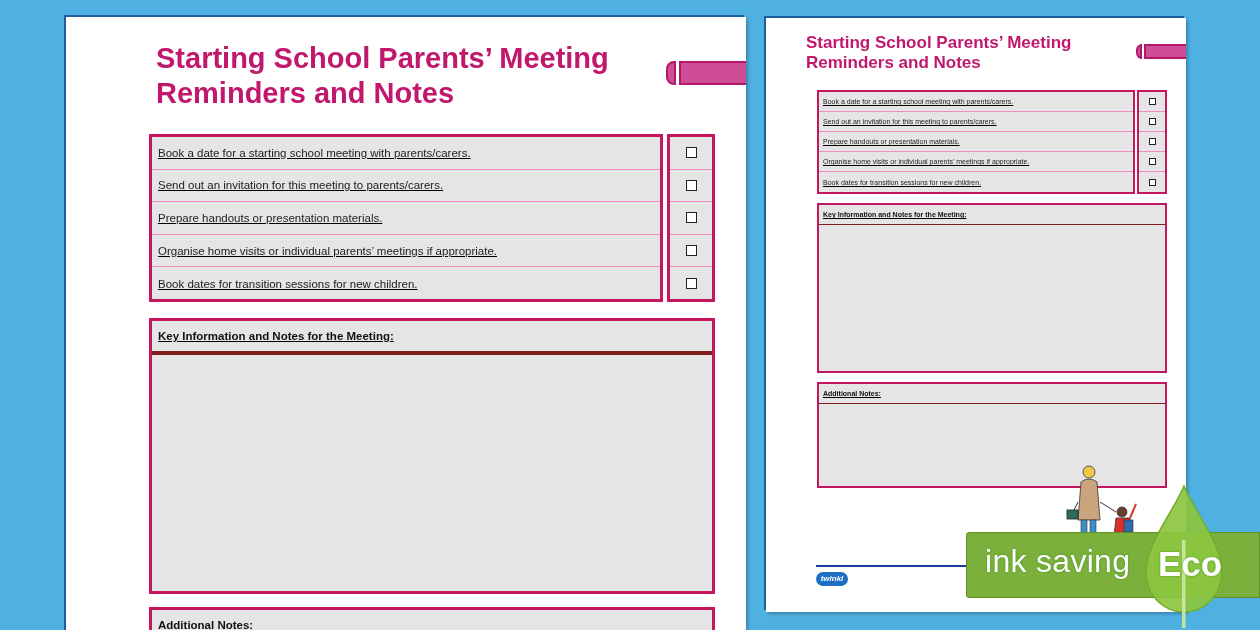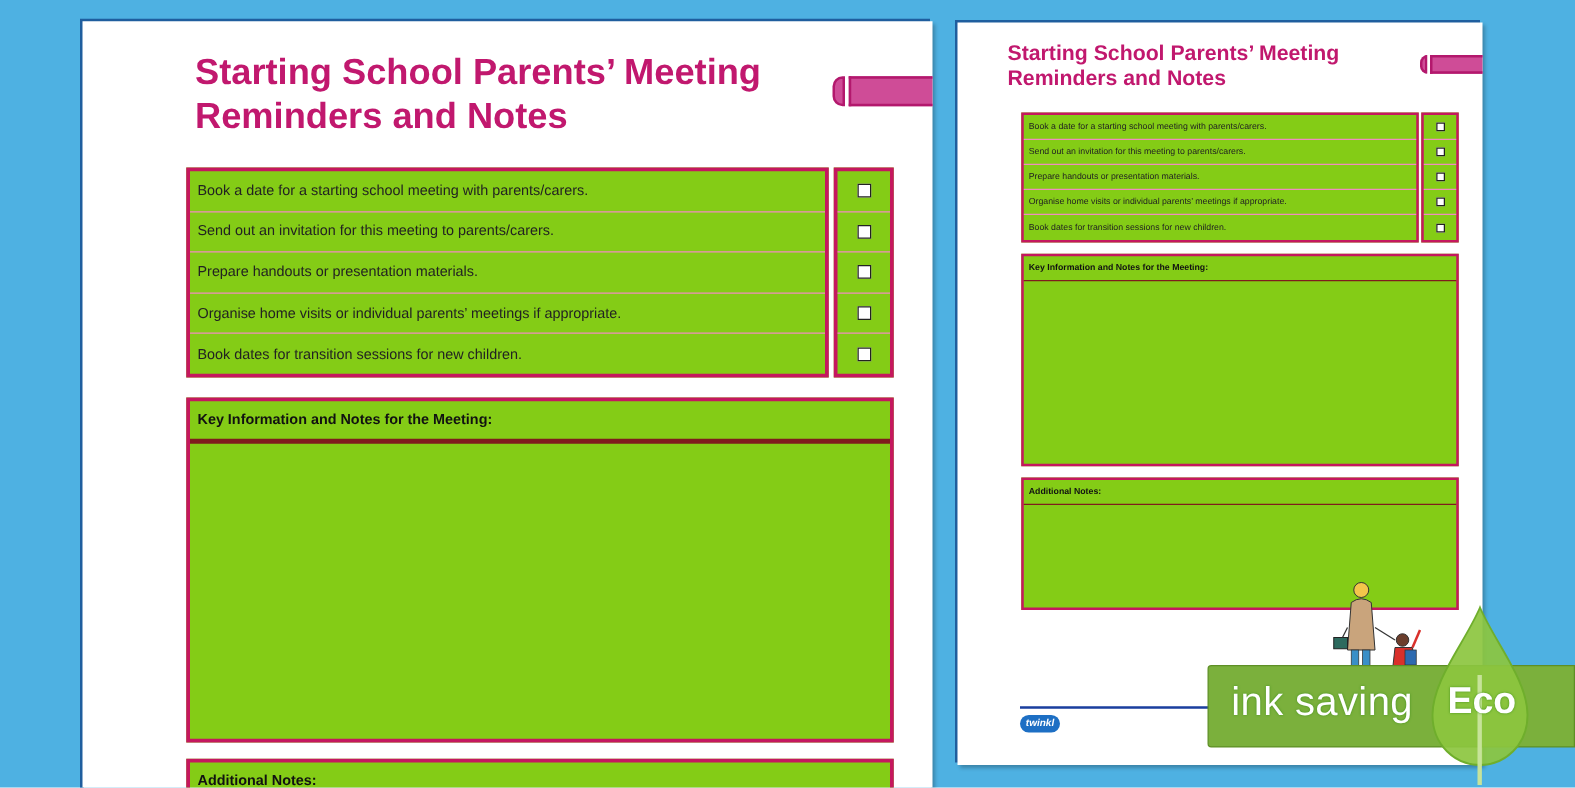--- a/index.html
+++ b/index.html
@@ -17,21 +17,21 @@
   .pen { position: absolute; display: flex; align-items: center; }
   .pen .cap { background: #cf4c97; border: 2px solid #b3186d; border-radius: 8px 0 0 8px; }
   .pen .body { background: #cf4c97; border: 2px solid #b3186d; border-right: none; }
   .page-large .pen { left: 600px; top: 44px; }
   .page-large .pen .cap { width: 10px; height: 24px; margin-right: 3px; }
   .page-large .pen .body { width: 80px; height: 24px; }
   .page-small .pen { left: 370px; top: 26px; }
   .page-small .pen .cap { width: 6px; height: 15px; margin-right: 2px; }
   .page-small .pen .body { width: 50px; height: 15px; }
 
-  .box { position: absolute; border: 3px solid #c5175f; background: #84cc16; }
+  .box { position: absolute; border: 3px solid #c5175f; background: #e5e5e5; text-decoration: underline; }
   .page-small .box { border-width: 2px; }
 
   .task-list .row { border-bottom: 1px solid #f08cc0; display: flex; align-items: center; color: #222; }
   .task-list .row:last-child { border-bottom: none; }
   .check-col .row { border-bottom: 1px solid #f08cc0; display: flex; align-items: center; justify-content: center; }
   .check-col .row:last-child { border-bottom: none; }
   .checkbox { border: 1.5px solid #222; background: #fff; }
 
   .page-large .task-list { left: 83px; top: 117px; width: 514px; height: 168px; }
   .page-large .task-list .row { height: 32.6px; padding-left: 6px; font-size: 11.5px; }
@@ -55,21 +55,21 @@
   .page-small .notes-add { left: 51px; top: 364px; width: 350px; height: 106px; }
 
   .footer-line { position: absolute; left: 50px; top: 547px; width: 200px; height: 2px; background: #1a3e9e; }
   .twinkl-logo { position: absolute; left: 50px; top: 554px; width: 32px; height: 14px; background: #1d6fc4; border-radius: 8px; color: #fff; font-size: 8px; font-weight: bold; text-align: center; line-height: 14px; font-style: italic; }
 
   .figures { position: absolute; left: 290px; top: 444px; width: 120px; height: 80px; }
 
   .eco-banner { position: absolute; left: 966px; top: 532px; width: 294px; height: 66px; background: #7bb03c; border: 1px solid #5e8f25; border-radius: 3px 0 0 3px; }
   .eco-text { position: absolute; left: 18px; top: 10px; color: #fff; font-size: 32px; letter-spacing: 0.3px; text-shadow: 0 0 2px #3f8f1a; }
   .eco-leaf { position: absolute; left: 1144px; top: 484px; width: 80px; height: 144px; }
-  .eco-label { position: absolute; left: 1158px; top: 544px; color: #fff; font-size: 30px; font-weight: bold; text-shadow: 0 0 2px #3f8f1a; }
+  .eco-label { position: absolute; left: 1158px; top: 544px; color: #fff; font-size: 35px; font-weight: bold; text-shadow: 0 0 2px #3f8f1a; }
 </style>
 </head>
 <body>
 
 <div class="page page-large">
   <div class="title">
     <div>Starting School Parents’ Meeting</div>
     <div>Reminders and Notes</div>
   </div>
   <div class="pen">

